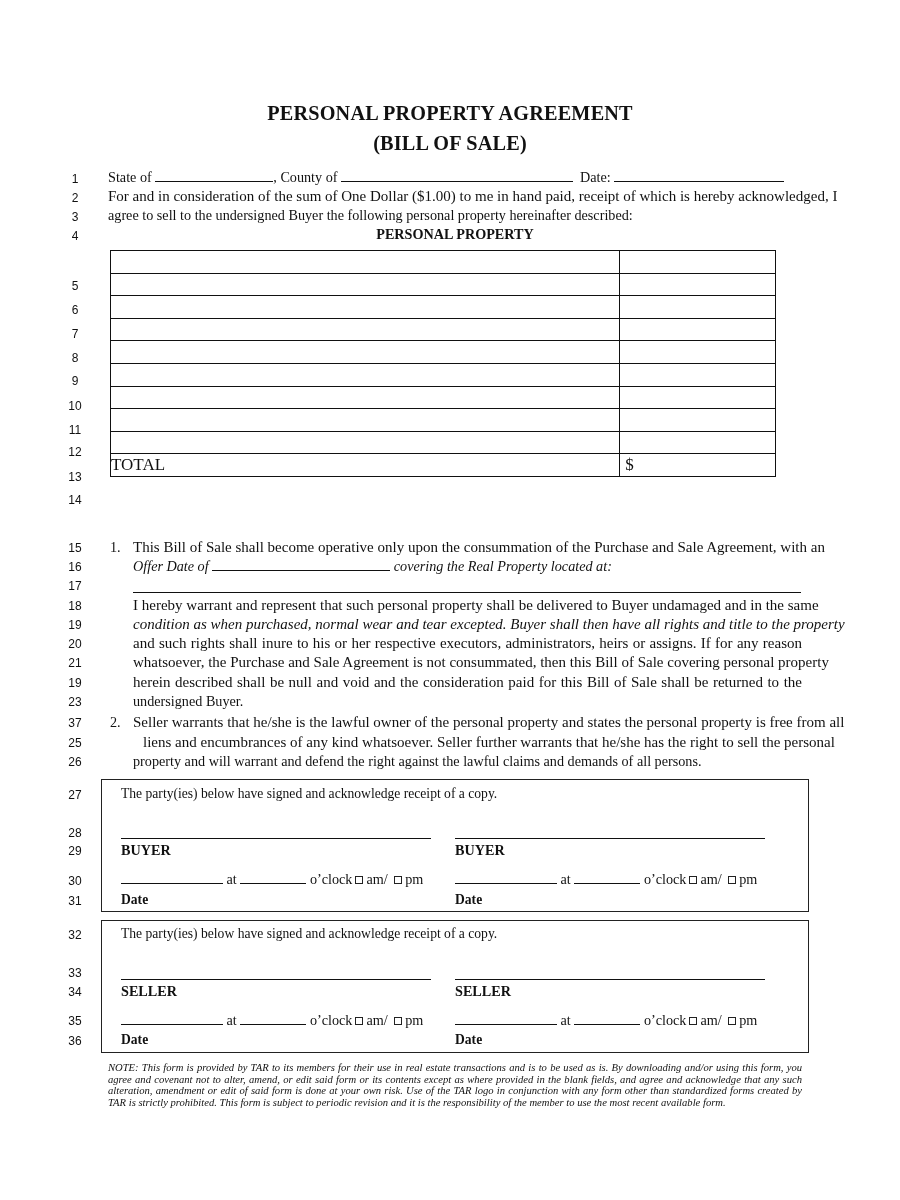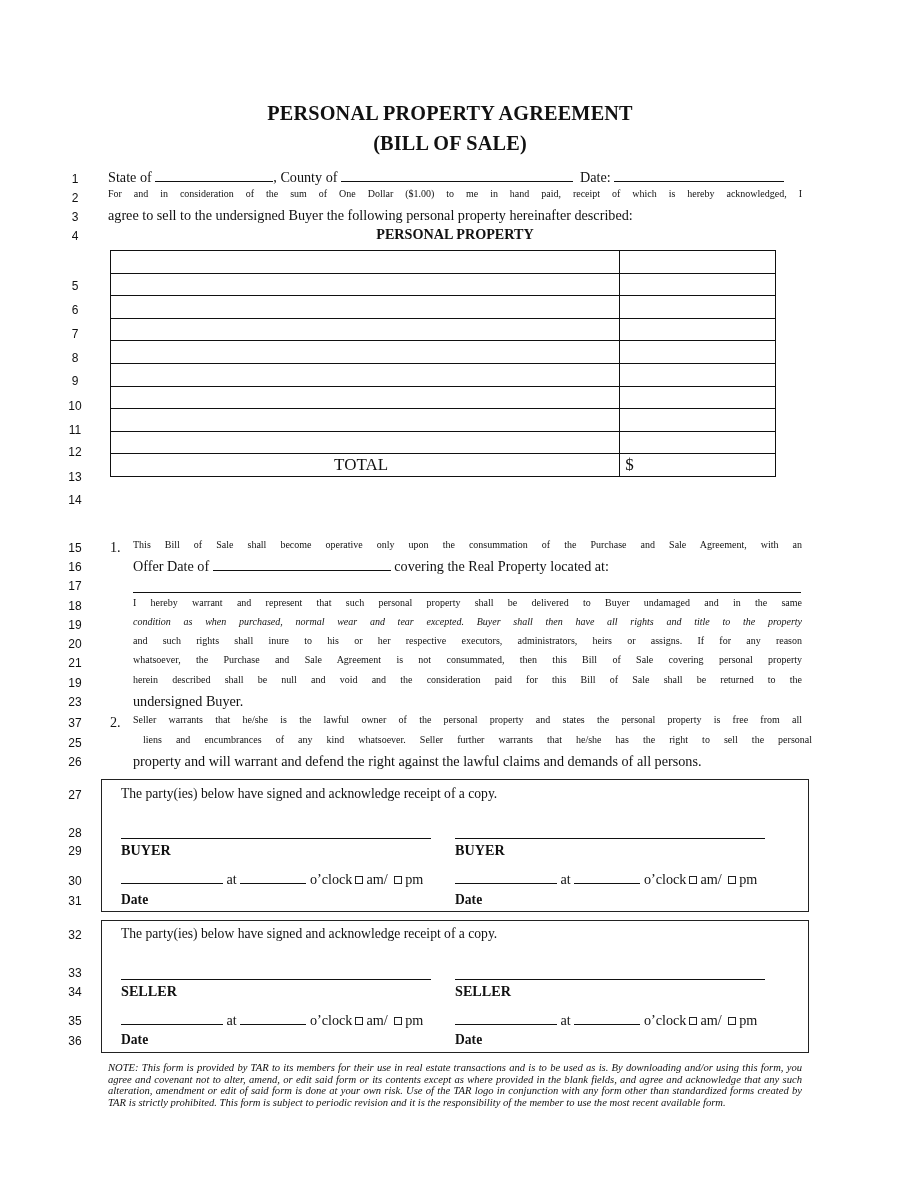--- a/index.html
+++ b/index.html
@@ -2,21 +2,21 @@
 <html><head>
 <meta charset="utf-8">
 <style>
   html, body { margin:0; padding:0; background:#ffffff; }
   body { width:900px; height:1200px; position:relative; overflow:hidden;
          font-family:"Liberation Serif", serif; color:#111; }
   .abs { position:absolute; }
   .title { left:0; width:900px; text-align:center; font-weight:bold; font-size:22px; letter-spacing:0.2px; transform:scaleX(0.92); }
   .ln { position:absolute; left:60px; width:30px; text-align:center; font-family:"Liberation Sans", sans-serif; font-size:12px; color:#111; }
   .txt { position:absolute; font-size:14.2px; white-space:nowrap; transform-origin:left top; }
-  .just { position:absolute; font-size:10px; text-align:justify; text-align-last:justify; white-space:nowrap; }
+  .just { position:absolute; font-size:15px; text-align:justify; text-align-last:justify; white-space:nowrap; }
   .blank { display:inline-block; border-bottom:1.3px solid #111; height:12px; vertical-align:baseline; }
   .bold { font-weight:bold; }
   table.prop { position:absolute; left:110px; top:250px; width:666px; border-collapse:collapse; }
   table.prop td, table.prop th { border:1.6px solid #111; height:21.6px; padding:0; font-weight:normal; font-size:17px; }
   table.prop th { text-align:center; }
   .box { position:absolute; left:101px; width:706px; border:1.5px solid #222; }
   .sigline { position:absolute; border-bottom:1.4px solid #111; height:0; }
   .chk { display:inline-block; width:6px; height:6px; border:1px solid #222; margin:0 3px 1px 3px; vertical-align:middle; }
   .note { position:absolute; left:108px; top:1062px; width:694px; font-size:10.6px; font-style:italic; line-height:11.6px; text-align:justify; color:#111; }
 </style>
@@ -116,32 +116,32 @@
       </tr>
   <tr>
         <td></td>
         <td></td>
       </tr>
   <tr>
         <td></td>
         <td></td>
       </tr>
   <tr>
-    <td style="text-align:center; padding-right:8px; font-size:17px;">TOTAL</td>
+    <td style="text-align:left; padding-right:8px; font-size:17px;">TOTAL</td>
     <td style="padding-left:5px; font-size:17px;">
       <span>$</span>
       <span></span>
     </td>
   </tr>
 </tbody>
   </table>
 
 <div class="txt" style="left:110px; top:539px;">1.</div>
 <div class="just" style="left:133px; top:539px; width:669px;">This Bill of Sale shall become operative only upon the consummation of the Purchase and Sale Agreement, with an</div>
-<div class="txt" style="left:133px; top:558px;">
+<div class="txt" style="left:133px; top:558px;font-style:italic;">
   <span>Offer Date of</span>
   <span class="blank" style="width:178px"></span>
   <span>covering the Real Property located at:</span>
 </div>
 <div class="sigline" style="left:133px; top:592px; width:668px;"></div>
 <div class="just" style="left:133px; top:597px; width:669px;">I hereby warrant and represent that such personal property shall be delivered to Buyer undamaged and in the same</div>
 <div class="just" style="left:133px; top:616px; width:669px;font-style:italic;">condition as when purchased, normal wear and tear excepted.  Buyer shall then have all rights and title to the property</div>
 <div class="just" style="left:133px; top:635px; width:669px;">and such rights shall inure to his or her respective executors, administrators, heirs or assigns.  If for any reason</div>
 <div class="just" style="left:133px; top:654px; width:669px;">whatsoever, the Purchase and Sale Agreement is not consummated, then this Bill of Sale covering personal property</div>
 <div class="just" style="left:133px; top:674px; width:669px;">herein described shall be null and void and the consideration paid for this Bill of Sale shall be returned to the</div>

